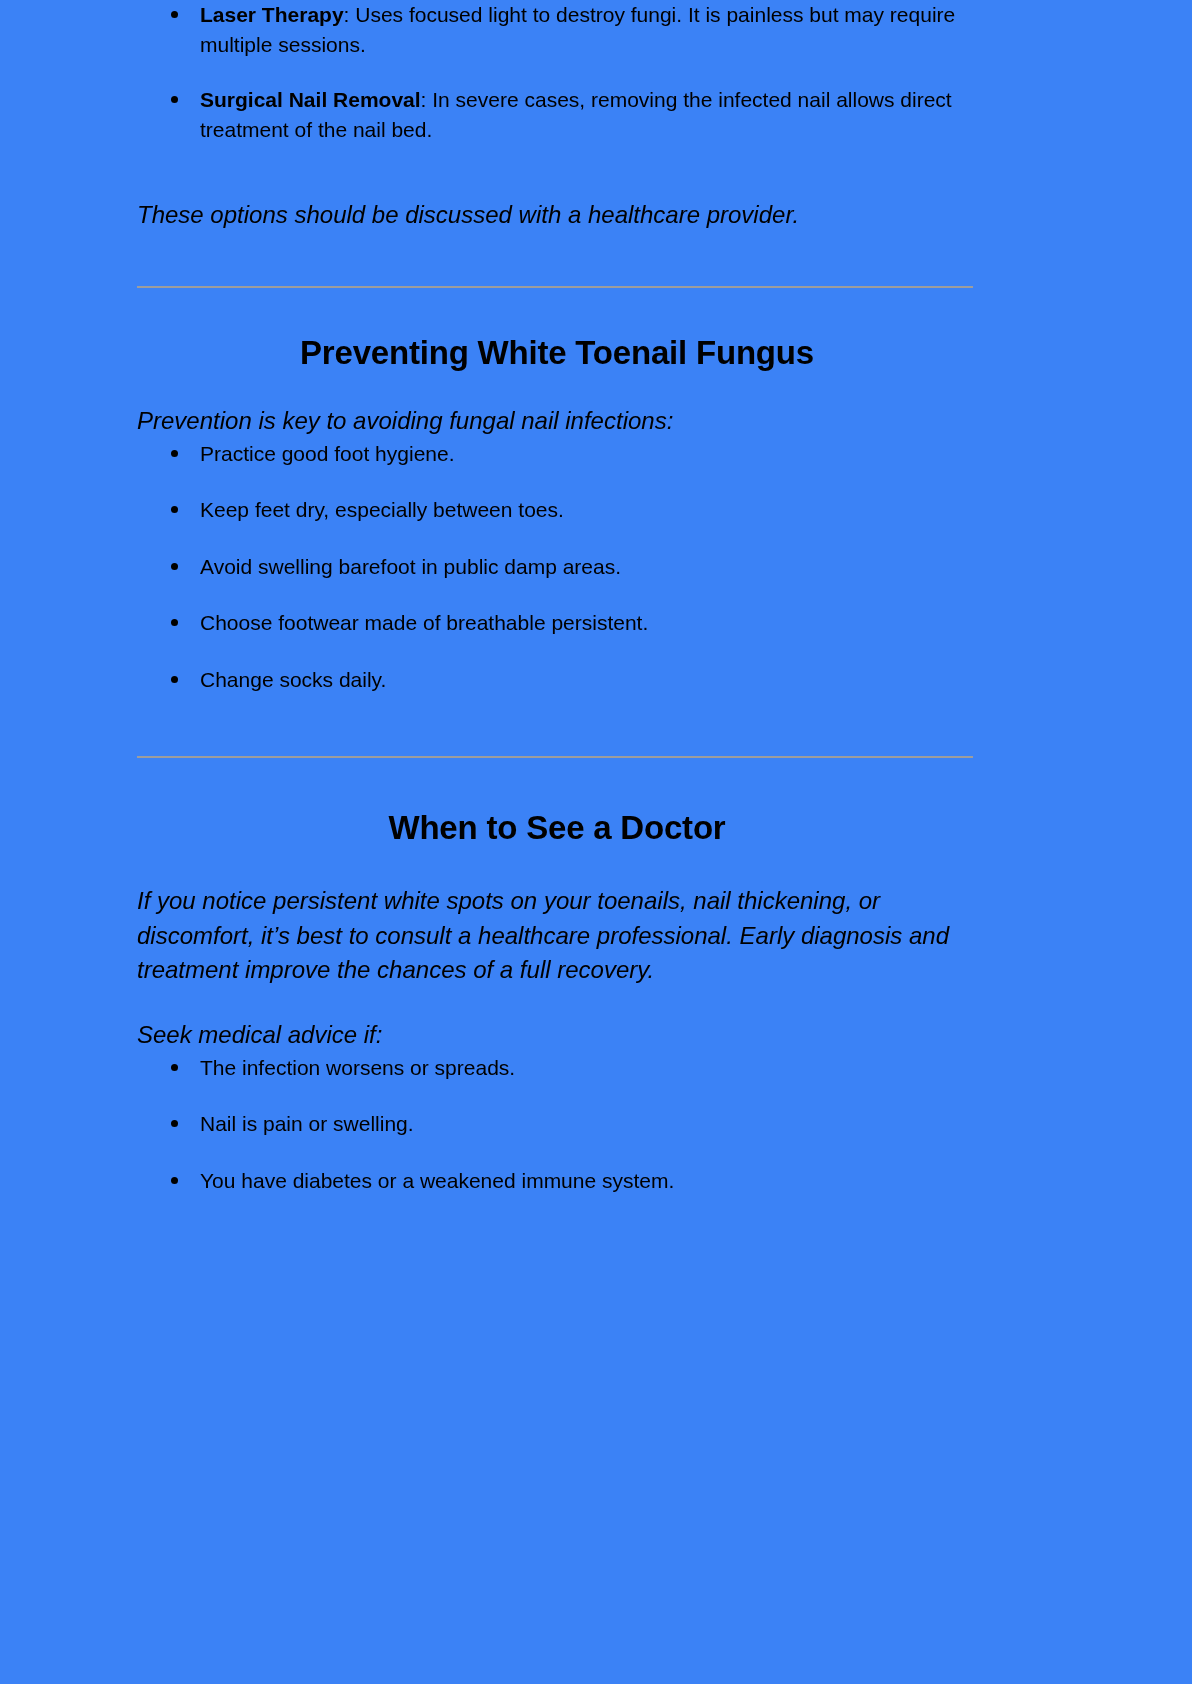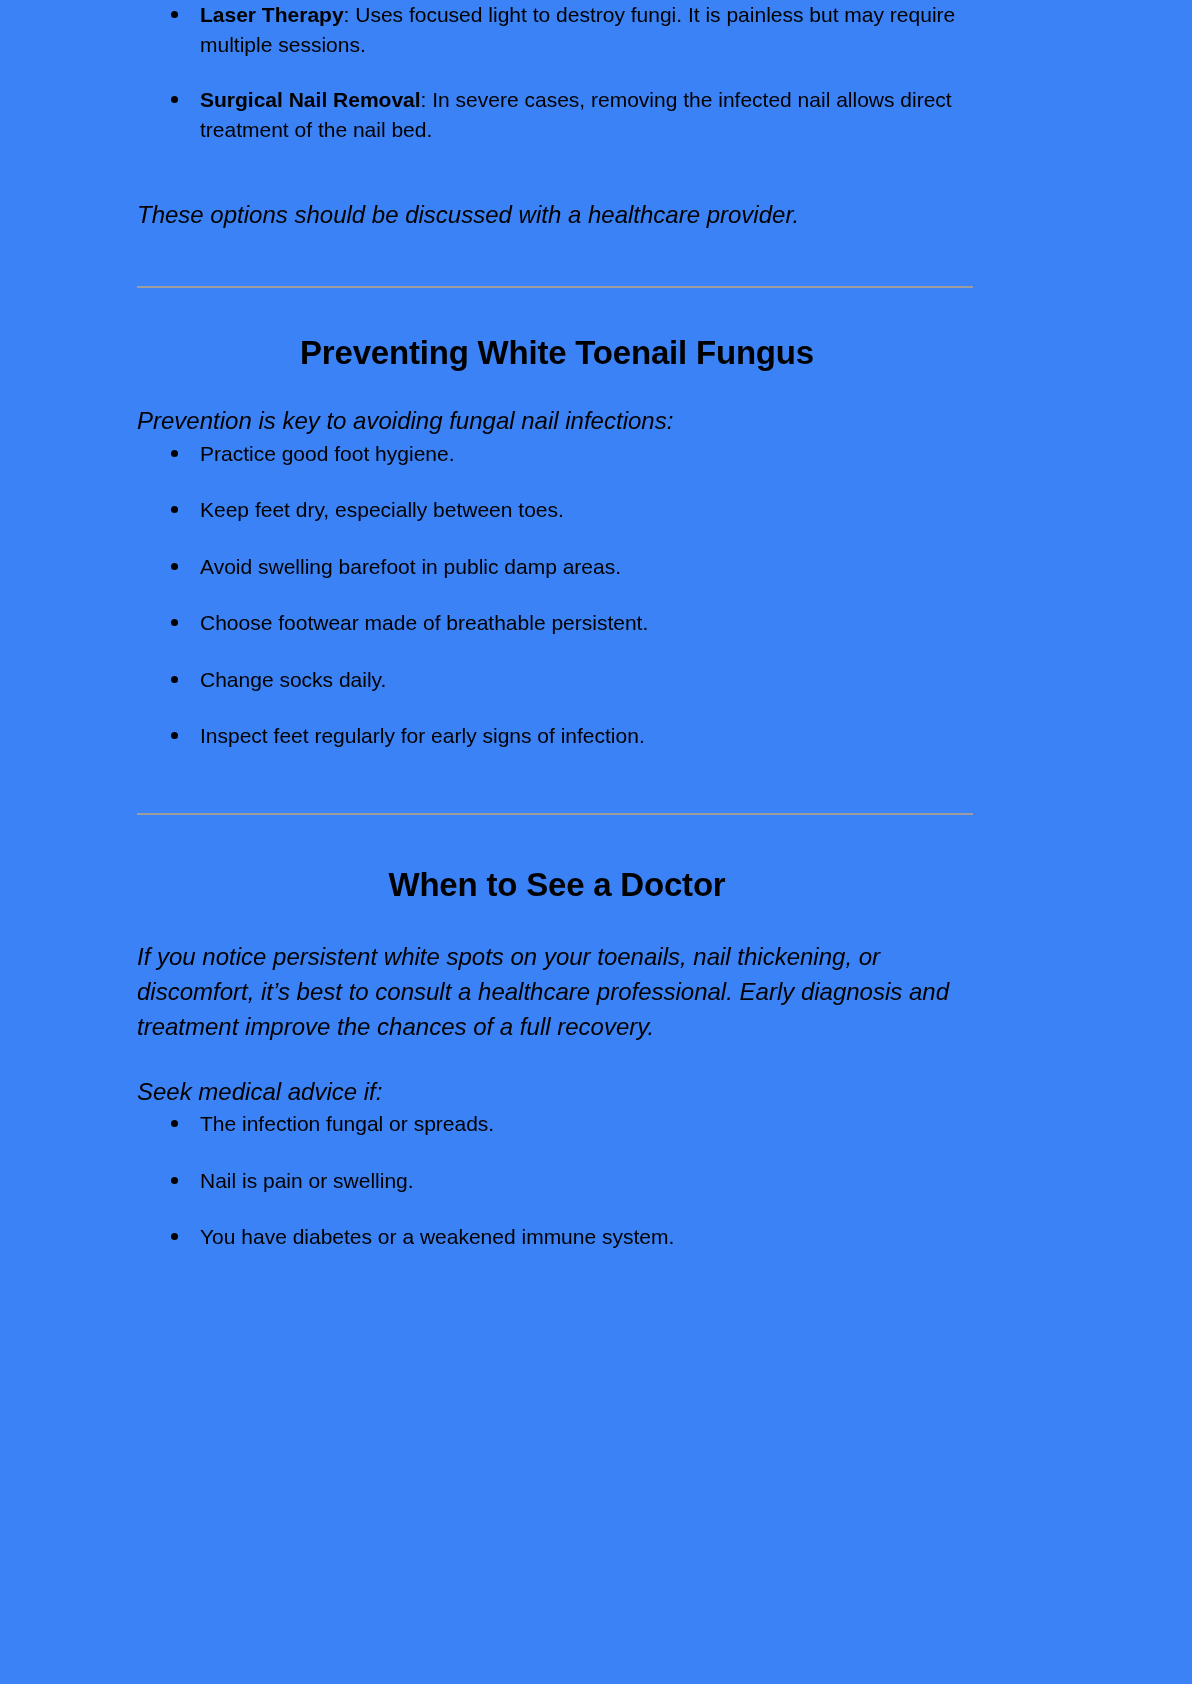--- a/index.html
+++ b/index.html
@@ -137,35 +137,34 @@
     </div>
 
     <p class="para intro-1">Prevention is key to avoiding fungal nail infections:</p>
 
     <ul class="bullets tight prevent-list">
       <li><span>Practice good foot hygiene.</span></li>
       <li><span>Keep feet dry, especially between toes.</span></li>
       <li><span>Avoid swelling barefoot in public damp areas.</span></li>
       <li><span>Choose footwear made of breathable persistent.</span></li>
       <li><span>Change socks daily.</span></li>
-      <li><span>Inspect feet regularly for early signs of infection.</span></li>
     </ul>
 
     <div class="divider-2-wrap">
       <hr class="divider">
     </div>
 
     <div class="heading-2-wrap">
       <h2 class="section-heading">When to See a Doctor</h2>
     </div>
 
     <p class="para doctor-para">If you notice persistent white spots on your toenails, nail thickening, or discomfort, it’s best to consult a healthcare professional. Early diagnosis and treatment improve the chances of a full recovery.</p>
 
     <p class="para doctor-intro">Seek medical advice if:</p>
 
     <ul class="bullets tight doctor-list">
-      <li><span>The infection fungal or spreads.</span></li>
+      <li><span>The infection worsens or spreads.</span></li>
       <li><span>Nail is pain or swelling.</span></li>
       <li><span>You have diabetes or a weakened immune system.</span></li>
     </ul>
 
   </div>
 </div>
 
 </body></html>

